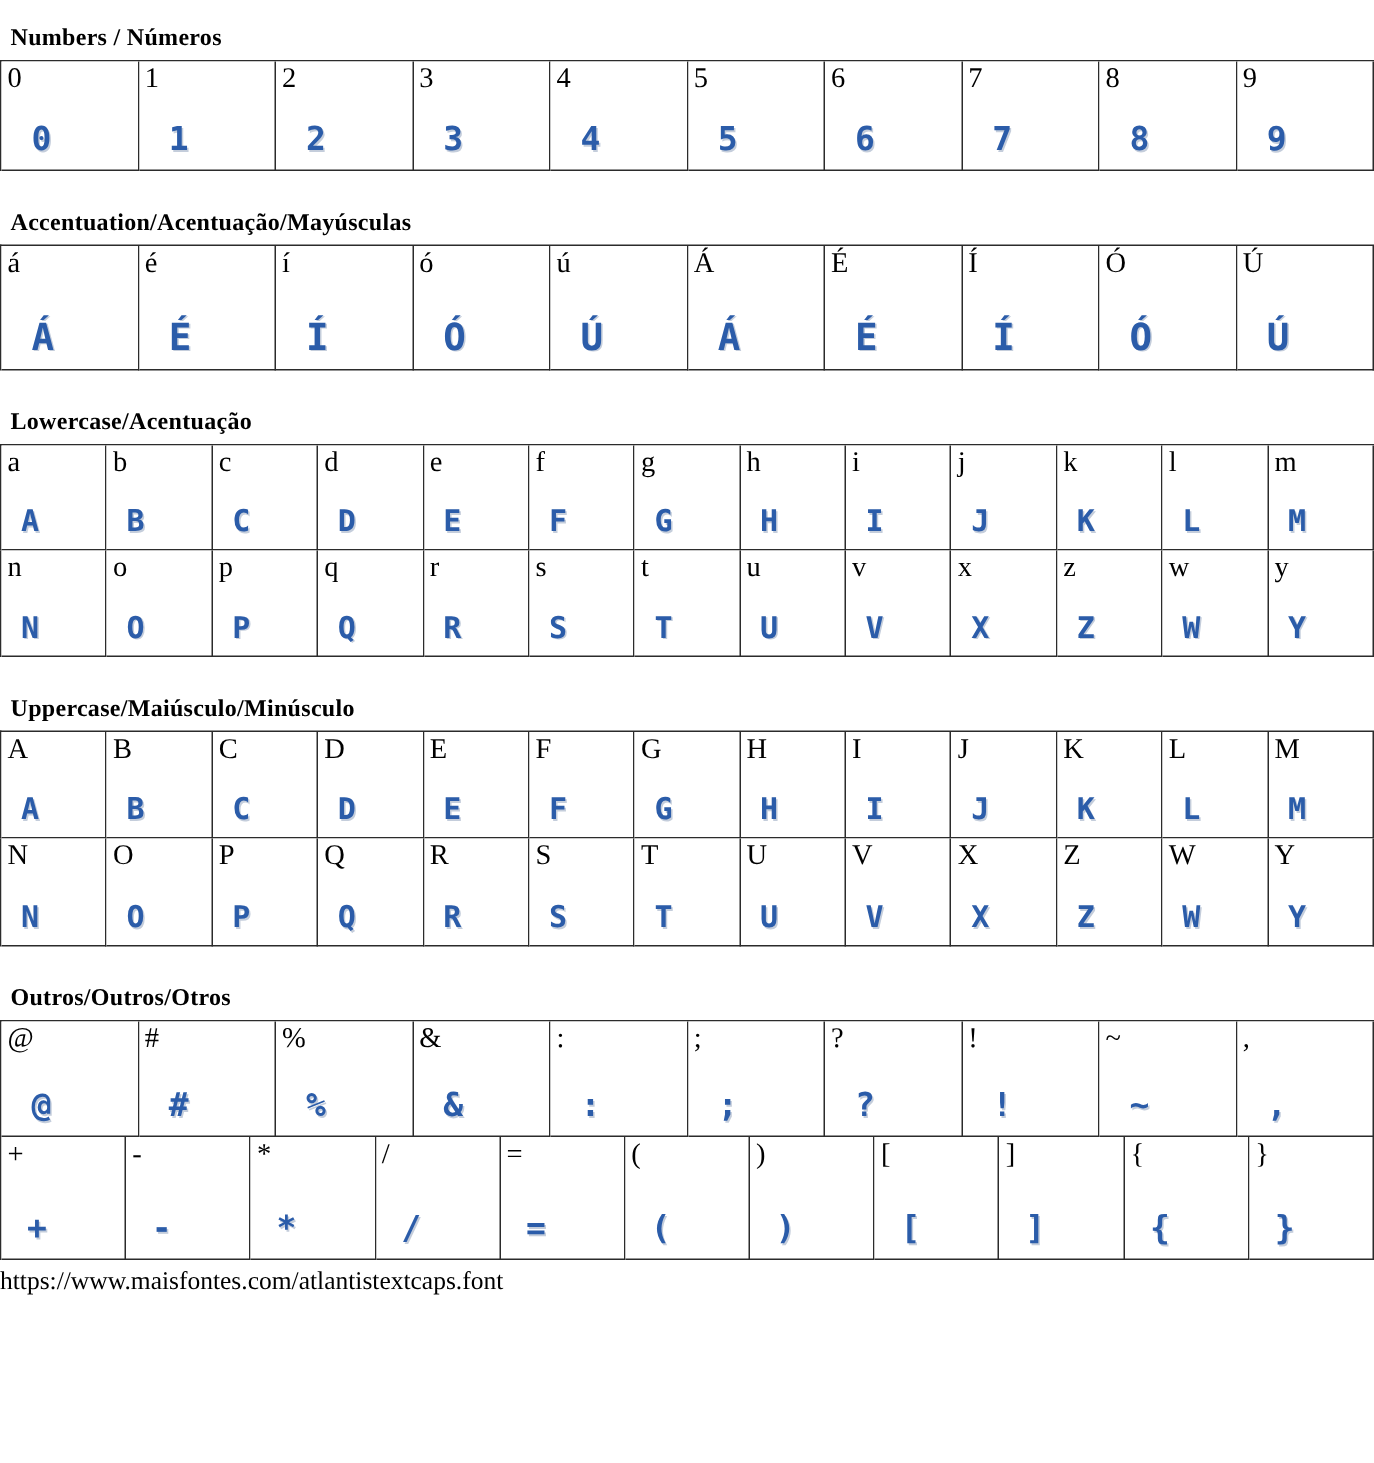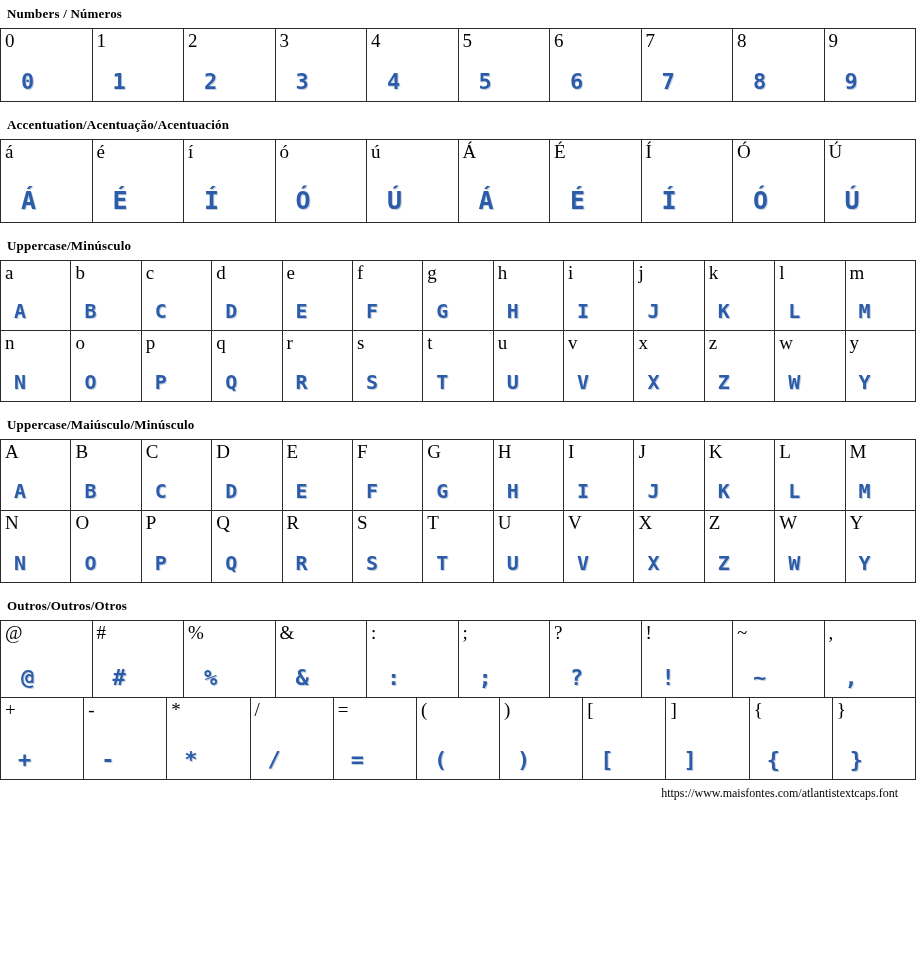--- a/index.html
+++ b/index.html
@@ -5,23 +5,23 @@
   html,body{margin:0;padding:0;background:#fff;}
   body{
     width:916px;height:975px;
     font-family:"Liberation Serif", serif;
     color:#000;
     overflow:hidden;
     position:relative;
   }
   .section-title{
     font-weight:bold;
-    font-size:13px;
+    font-size:16px;
     line-height:25px;
-    padding:1px 0 2px 7px;
+    padding:13px 0 2px 7px;
     margin-top:9px;
     letter-spacing:.2px;
   }
   #sections > .section-title:first-child{margin-top:0;}
   .row{
     display:grid;
     border-left:1px solid #2b2b2b;
     box-sizing:border-box;
   }
   .section-title + .row{border-top:1px solid #2b2b2b;}
@@ -58,22 +58,21 @@
     text-shadow:1px 1px 0 rgba(125,145,175,0.45);
     font-size:22px;
     line-height:24px;
     padding:0 0 7px 20px;
     letter-spacing:0;
   }
   .cols-13 .cell-glyph{padding-left:13px;font-size:20px;}
   .cols-11 .cell-glyph{padding-left:17px;}
   .sec-accentuation .cell-glyph{font-size:25px;line-height:27px;padding-bottom:8px;}
   .footer-url{
-    text-align:right;
-    font-size:12px;
+    font-size:17px;
     line-height:21px;
     padding:3px 18px 0 0;
   }
 </style>
 </head>
 <body>
 
 <div id="sections">
     <div class="section-title">Numbers / Números</div>
     <div class="row cols-10 sec-numbers">
@@ -111,21 +110,21 @@
       </div>
       <div class="cell">
         <span class="cell-label">8</span>
         <span class="cell-glyph">8</span>
       </div>
       <div class="cell">
         <span class="cell-label">9</span>
         <span class="cell-glyph">9</span>
       </div>
     </div>
-    <div class="section-title">Accentuation/Acentuação/Acentuación</div>
+    <div class="section-title">Accentuation/Acentuação/Mayúsculas</div>
     <div class="row cols-10 sec-accentuation">
       <div class="cell">
         <span class="cell-label">á</span>
         <span class="cell-glyph">Á</span>
       </div>
       <div class="cell">
         <span class="cell-label">é</span>
         <span class="cell-glyph">É</span>
       </div>
       <div class="cell">
@@ -154,21 +153,21 @@
       </div>
       <div class="cell">
         <span class="cell-label">Ó</span>
         <span class="cell-glyph">Ó</span>
       </div>
       <div class="cell">
         <span class="cell-label">Ú</span>
         <span class="cell-glyph">Ú</span>
       </div>
     </div>
-    <div class="section-title">Uppercase/Minúsculo</div>
+    <div class="section-title">Lowercase/Acentuação</div>
     <div class="row cols-13 sec-lowercase">
       <div class="cell">
         <span class="cell-label">a</span>
         <span class="cell-glyph">A</span>
       </div>
       <div class="cell">
         <span class="cell-label">b</span>
         <span class="cell-glyph">B</span>
       </div>
       <div class="cell">

